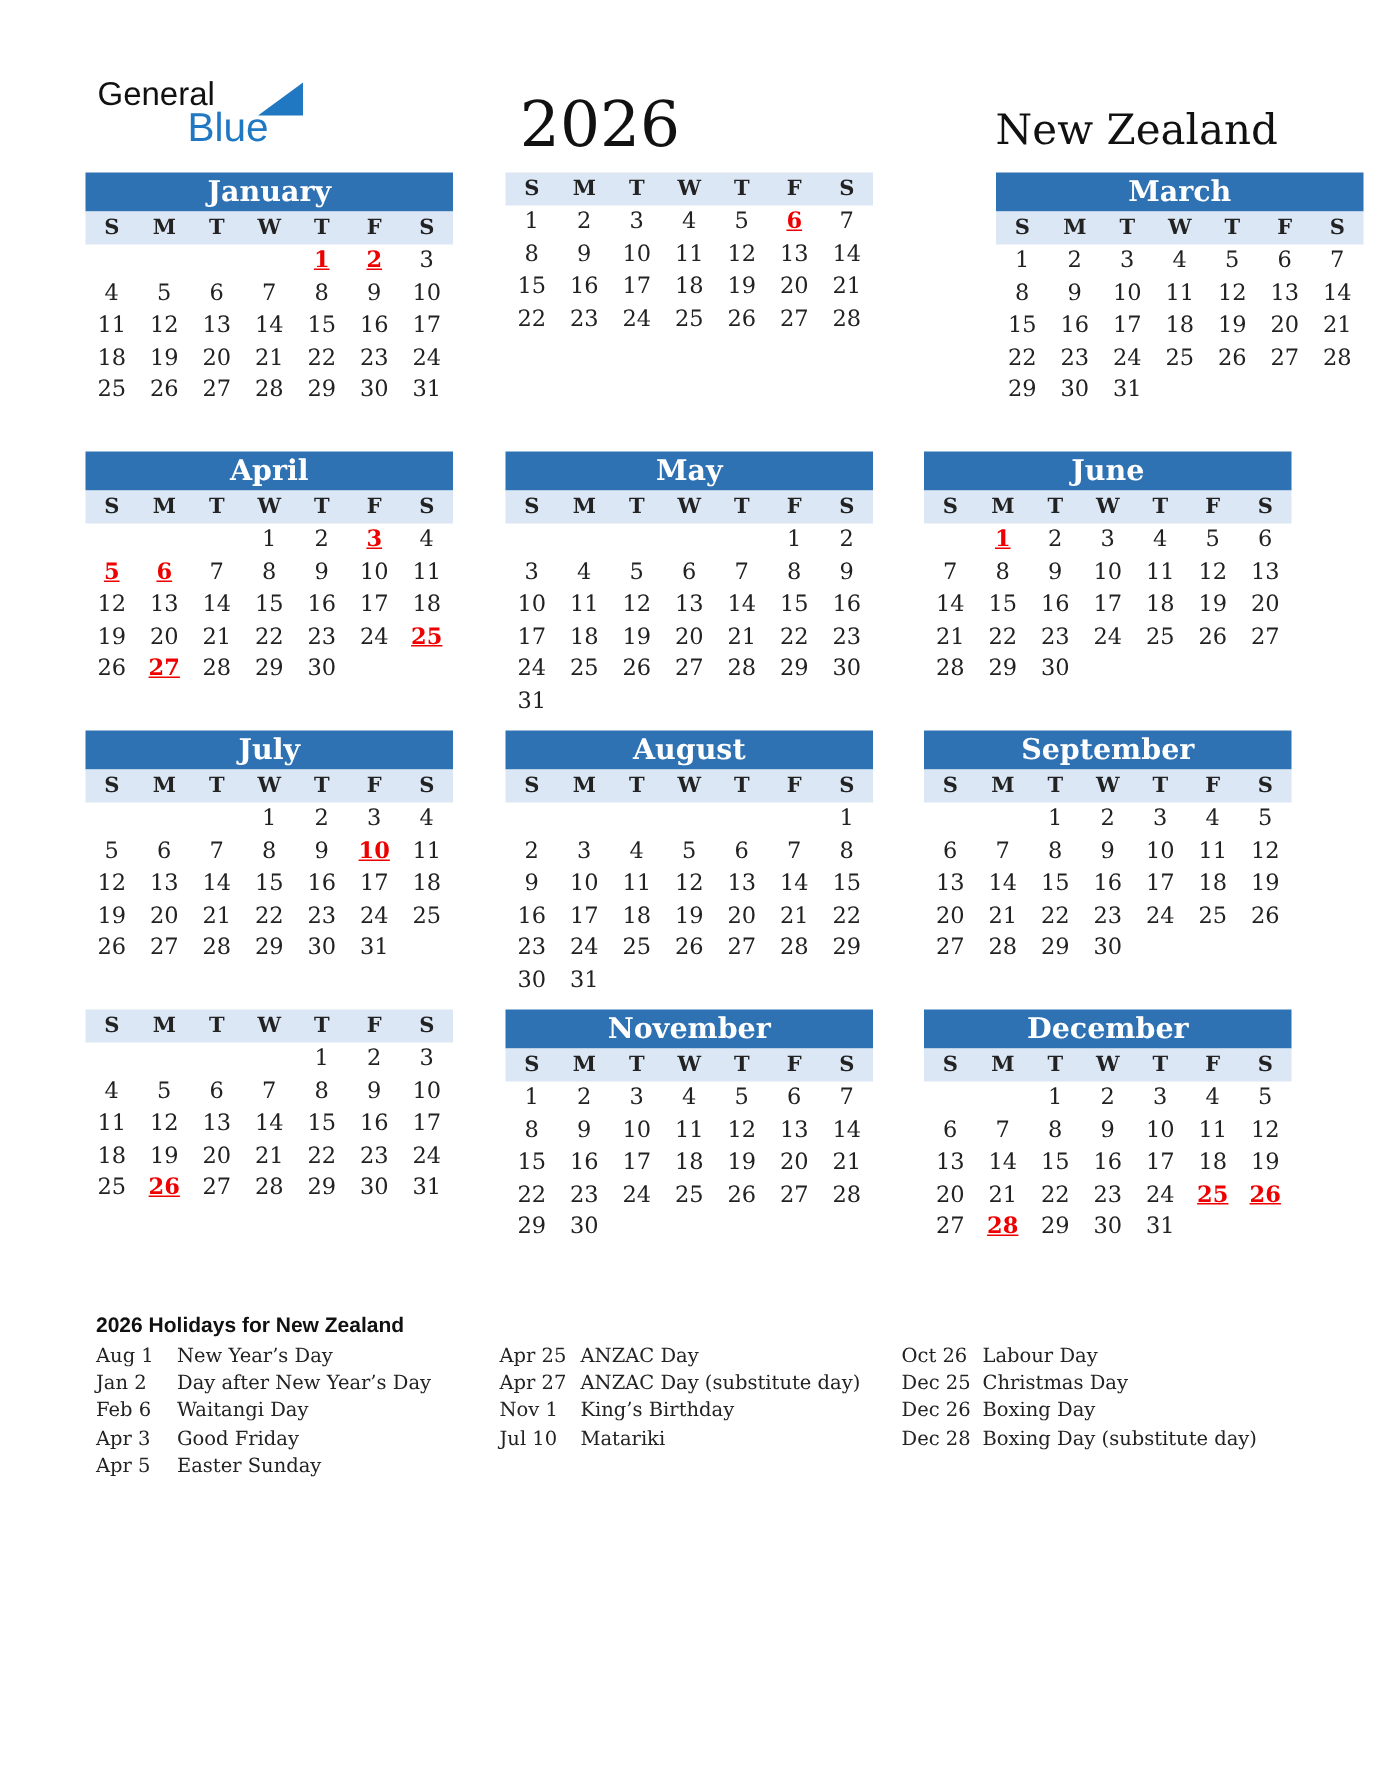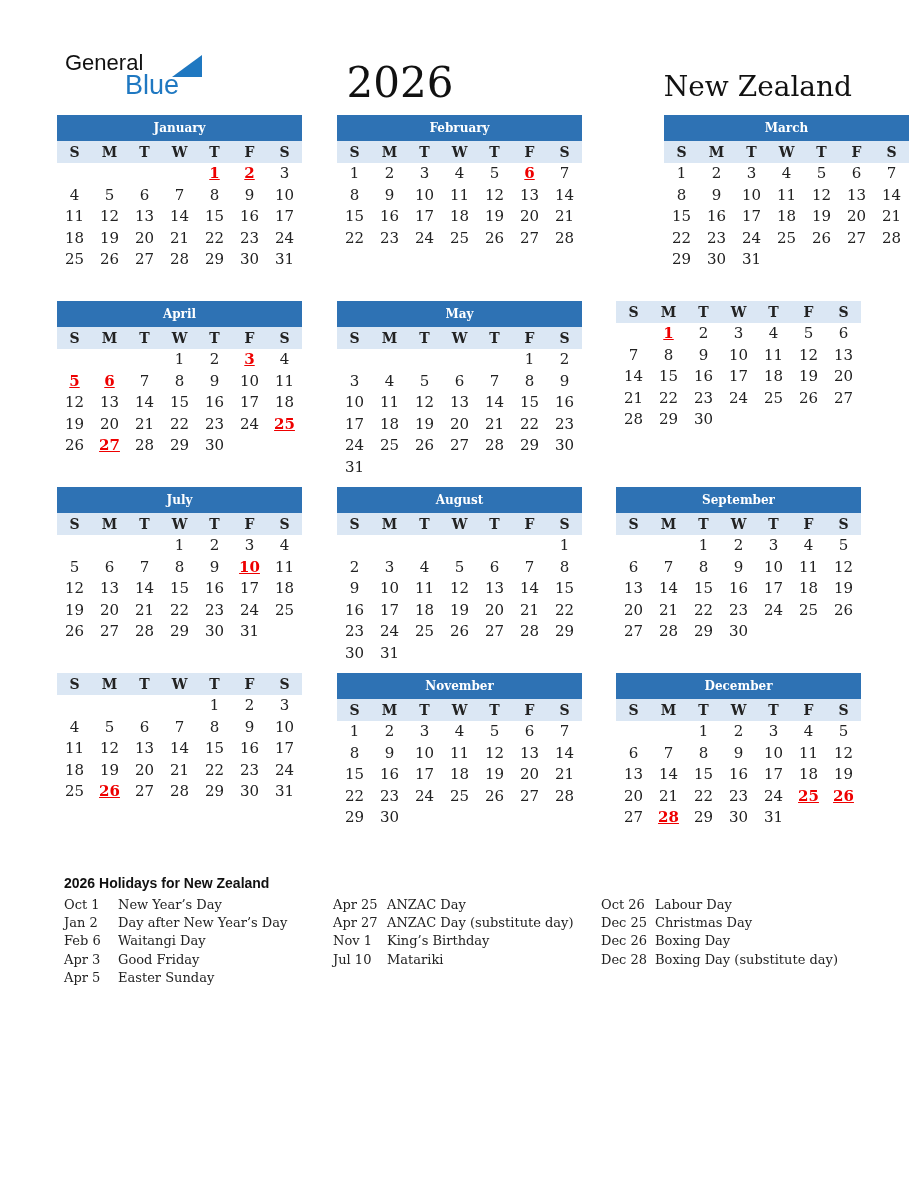--- a/index.html
+++ b/index.html
@@ -4,21 +4,21 @@
 <style>
 *{box-sizing:border-box;margin:0;padding:0}
 body{width:918px;height:1188px;background:#fff;position:relative;font-family:"DejaVu Serif",serif;color:#222;overflow:hidden}
 .logo{position:absolute;left:65px;top:52px;font-family:"Liberation Sans",sans-serif;line-height:1}
 .logo .g{font-size:22px;color:#111;display:block}
 .logo .b{font-size:27px;color:#1f78c1;display:block;margin-left:60px;margin-top:-2px}
 .logo .tri{position:absolute;left:107px;top:3px;width:0;height:0;border-bottom:22px solid #1f78c1;border-left:30px solid transparent}
 .year{position:absolute;left:0;width:800px;top:58px;text-align:center;font-size:42px;color:#111}
 .country{position:absolute;right:66px;top:70px;font-size:28px;color:#111}
 .month{position:absolute;width:245px}
-.mhead{height:26px;background:#2e72b4;color:#fff;font-weight:bold;font-size:12px;text-align:center;line-height:26px}
+.mhead{height:26px;background:#2e72b4;color:#fff;font-weight:bold;font-size:19px;text-align:center;line-height:26px}
 .wd{display:grid;grid-template-columns:repeat(7,1fr);height:22px;background:#dbe7f4;font-weight:bold;font-size:14px;line-height:22px;text-align:center}
 .days{display:grid;grid-template-columns:repeat(7,1fr);font-size:15px;text-align:center}
 .days span{height:21.6px;line-height:21.6px}
 .days .h{color:#e00;font-weight:bold;text-decoration:underline}
 .hol-title{position:absolute;left:64px;top:875px;font-family:Liberation Sans, sans-serif;font-weight:bold;font-size:14px;color:#111}
 .hcol{position:absolute;top:897px;font-size:13px;color:#222}
 .hrow{height:18.2px;display:flex}
 .hrow .d{width:54px}
 </style>
 </head>
@@ -76,21 +76,20 @@
         <span class="">25</span>
         <span class="">26</span>
         <span class="">27</span>
         <span class="">28</span>
         <span class="">29</span>
         <span class="">30</span>
         <span class="">31</span>
       </div>
     </div>
     <div class="month" style="left: 337px; top: 115px;">
-      <div class="mhead">February</div>
       <div class="wd">
         <span>S</span>
         <span>M</span>
         <span>T</span>
         <span>W</span>
         <span>T</span>
         <span>F</span>
         <span>S</span>
       </div>
       <div class="days">
@@ -260,20 +259,21 @@
         <span class="">25</span>
         <span class="">26</span>
         <span class="">27</span>
         <span class="">28</span>
         <span class="">29</span>
         <span class="">30</span>
         <span class="">31</span>
       </div>
     </div>
     <div class="month" style="left: 616px; top: 301px;">
+      <div class="mhead">June</div>
       <div class="wd">
         <span>S</span>
         <span>M</span>
         <span>T</span>
         <span>W</span>
         <span>T</span>
         <span>F</span>
         <span>S</span>
       </div>
       <div class="days">
@@ -593,21 +593,21 @@
         <span class="">30</span>
         <span class="">31</span>
       </div>
     </div>
   </div>
 
 <div class="hol-title">2026 Holidays for New Zealand</div>
 <div id="hols">
     <div class="hcol" style="left: 64px;">
       <div class="hrow">
-        <span class="d">Oct 1</span>
+        <span class="d">Aug 1</span>
         <span>New Year’s Day</span>
       </div>
       <div class="hrow">
         <span class="d">Jan 2</span>
         <span>Day after New Year’s Day</span>
       </div>
       <div class="hrow">
         <span class="d">Feb 6</span>
         <span>Waitangi Day</span>
       </div>

